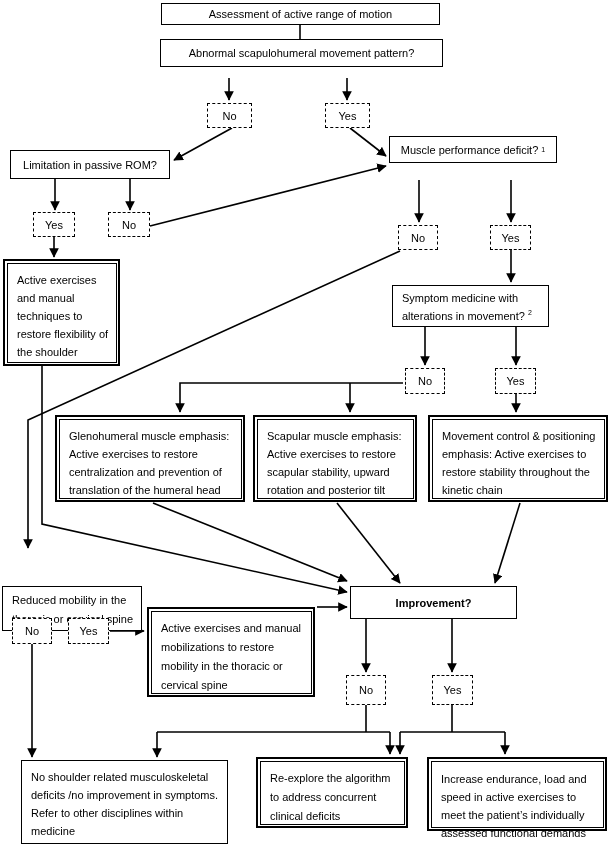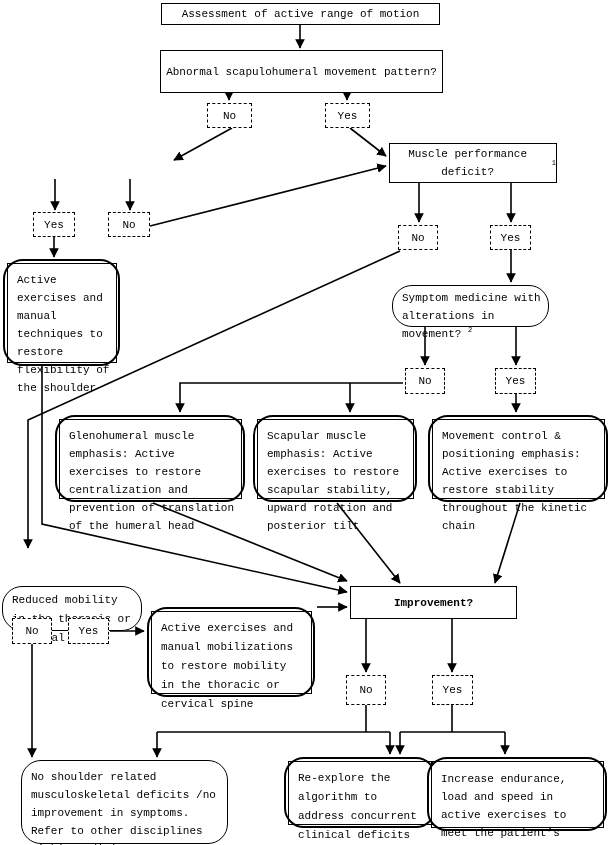--- a/index.html
+++ b/index.html
@@ -1,26 +1,26 @@
 <!DOCTYPE html>
 <html><head>
 <meta charset="utf-8">
 <style>
   html,body{margin:0;padding:0;background:#fff;}
   #canvas{
     position:relative;width:610px;height:845px;background:#ffffff;
-    font-family:Liberation Mono, monospace;color:#000;overflow:hidden;
+    font-family:Liberation Sans, sans-serif;color:#000;overflow:hidden;
   }
   #lines{position:absolute;left:0;top:0;width:610px;height:845px;}
   .node{
     position:absolute;box-sizing:border-box;background:#fff;
     border:1.5px solid #000;font-size:11px;line-height:18px;
   }
   .node.center{display:flex;align-items:center;justify-content:center;text-align:center;}
-  .node.left{padding:7px 6px 0 9px;text-align:left;border-radius:20px;}
+  .node.left{padding:7px 6px 0 9px;text-align:left;}
   .node.double{border:2px solid #000;}
   .node.double::after{content:"";position:absolute;inset:1.5px;border:1.5px solid #000;pointer-events:none;}
   .node.double.left{padding:10px 8px 0 12px;}
   .decision{
     position:absolute;box-sizing:border-box;background:#fff;
     border:1.6px dashed #000;font-size:11px;
     display:flex;align-items:center;justify-content:center;text-align:right;
   }
   .big{font-weight:bold;font-size:11px;}
   sup{font-size:7px;line-height:0;}
@@ -78,24 +78,25 @@
     <line x1="157" y1="732" x2="157" y2="757" marker-end="url(#ah)"></line>
     <line x1="390" y1="732" x2="390" y2="754" marker-end="url(#ah)"></line>
     <polyline points="452,705 452,732"></polyline>
     <line x1="400" y1="732" x2="505" y2="732"></line>
     <line x1="400" y1="732" x2="400" y2="754" marker-end="url(#ah)"></line>
     <line x1="505" y1="732" x2="505" y2="754" marker-end="url(#ah)"></line>
   </svg>
 
   <div class="node center" style="left:161px;top:3px;width:279px;height:22px;">Assessment of active range of motion</div>
 
-  <div class="node center" style="left:160px;top:50px;width:283px;height:43px;">Abnormal scapulohumeral movement pattern?</div>
+  <div class="node center" style="left:160px;top:39px;width:283px;height:28px;">Abnormal scapulohumeral movement pattern?</div>
 
+  <div class="node center" style="left:10px;top:150px;width:160px;height:29px;">Limitation in passive ROM?</div>
 
-  <div class="node center" style="left:389px;top:143px;width:168px;height:40px;">
+  <div class="node center" style="left:389px;top:136px;width:168px;height:27px;">
     <span>Muscle performance deficit?</span>&nbsp;<sup>1</sup>
   </div>
 
   <div class="node double left" style="left:3px;top:259px;width:117px;height:107px;">Active exercises and manual techniques to restore flexibility of the shoulder</div>
 
   <div class="node left" style="left:392px;top:285px;width:157px;height:42px;padding-top:3px;">
     <span>Symptom medicine with alterations in movement?</span>&nbsp;<sup>2</sup>
   </div>
 
   <div class="node double left" style="left:55px;top:415px;width:190px;height:87px;">Glenohumeral muscle emphasis: Active exercises to restore centralization and prevention of translation of the humeral head</div>
@@ -105,21 +106,21 @@
   <div class="node double left" style="left:428px;top:415px;width:180px;height:87px;">Movement control &amp; positioning emphasis: Active exercises to restore stability throughout the kinetic chain</div>
 
   <div class="node left" style="left:2px;top:554px;width:140px;height:45px;padding-top:4px;line-height:19px;margin-top:32px;">Reduced mobility in the thoracic or cervical spine</div>
 
   <div class="node double left" style="left:147px;top:607px;width:168px;height:90px;line-height:19px;">Active exercises and manual mobilizations to restore mobility in the thoracic or cervical spine</div>
 
   <div class="node center big" style="left:350px;top:586px;width:167px;height:33px;">Improvement?</div>
 
   <div class="node left" style="left:21px;top:760px;width:207px;height:84px;">No shoulder related musculoskeletal deficits /no improvement in symptoms. Refer to other disciplines within medicine</div>
 
-  <div class="node double left" style="left:256px;top:757px;width:152px;height:71px;line-height:19px;margin-left:28px;">Re-explore the algorithm to address concurrent clinical deficits</div>
+  <div class="node double left" style="left:256px;top:757px;width:152px;height:71px;line-height:19px;">Re-explore the algorithm to address concurrent clinical deficits</div>
 
   <div class="node double left" style="left:427px;top:757px;width:180px;height:74px;padding-top:11px;">Increase endurance, load and speed in active exercises to meet the patient’s individually assessed functional demands</div>
 
   <div class="decision" style="left:207px;top:103px;width:45px;height:25px;">No</div>
   <div class="decision" style="left:325px;top:103px;width:45px;height:25px;">Yes</div>
 
   <div class="decision" style="left:33px;top:212px;width:42px;height:25px;">Yes</div>
   <div class="decision" style="left:108px;top:212px;width:42px;height:25px;">No</div>
 
   <div class="decision" style="left:398px;top:225px;width:40px;height:25px;">No</div>

